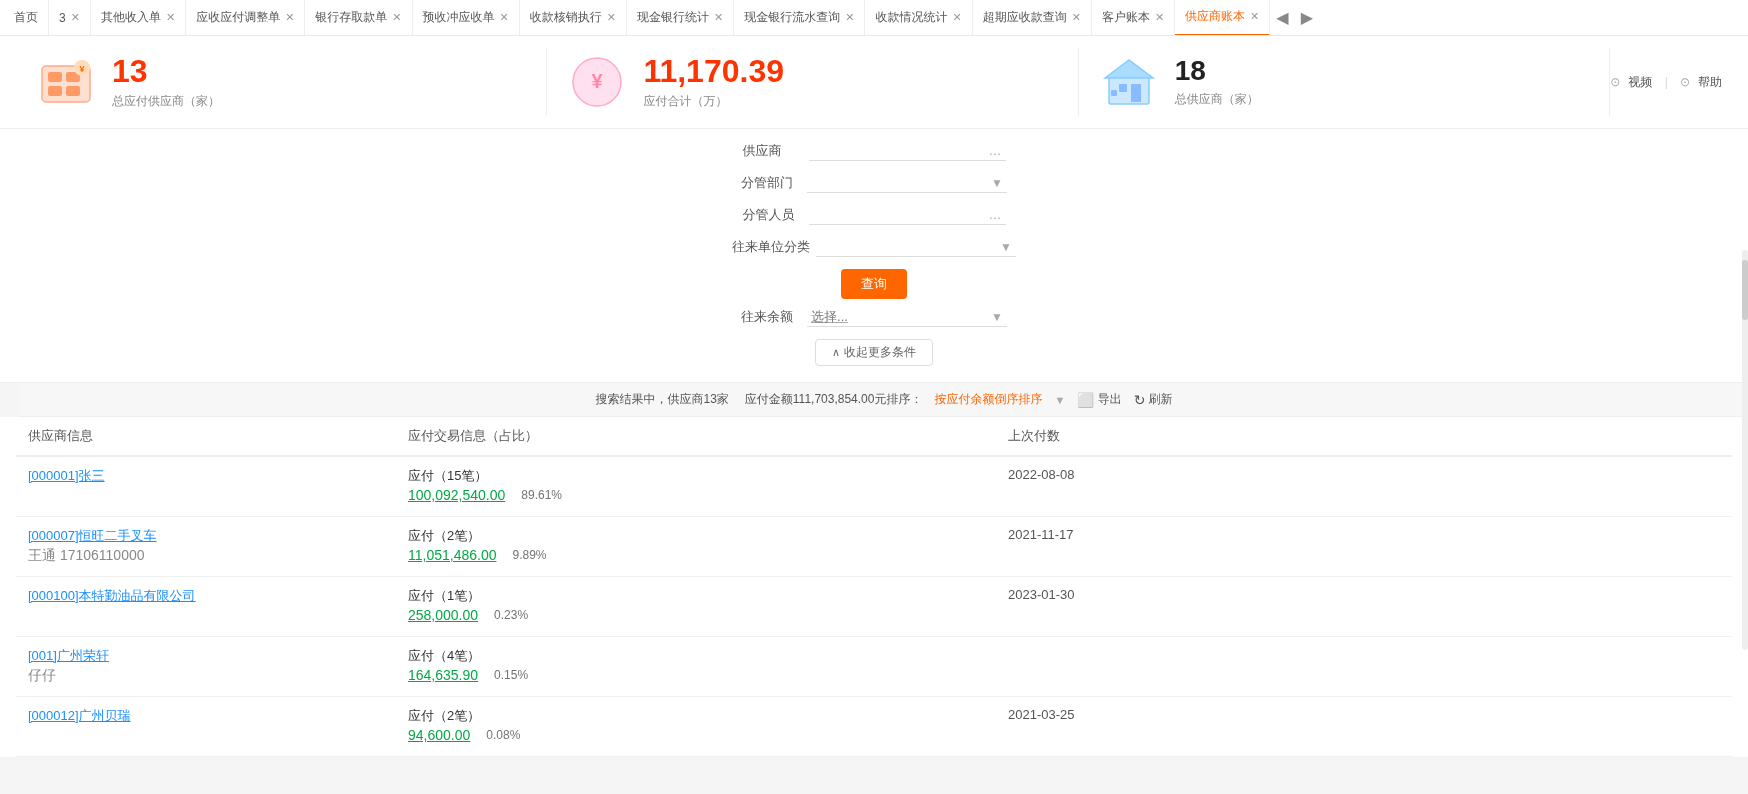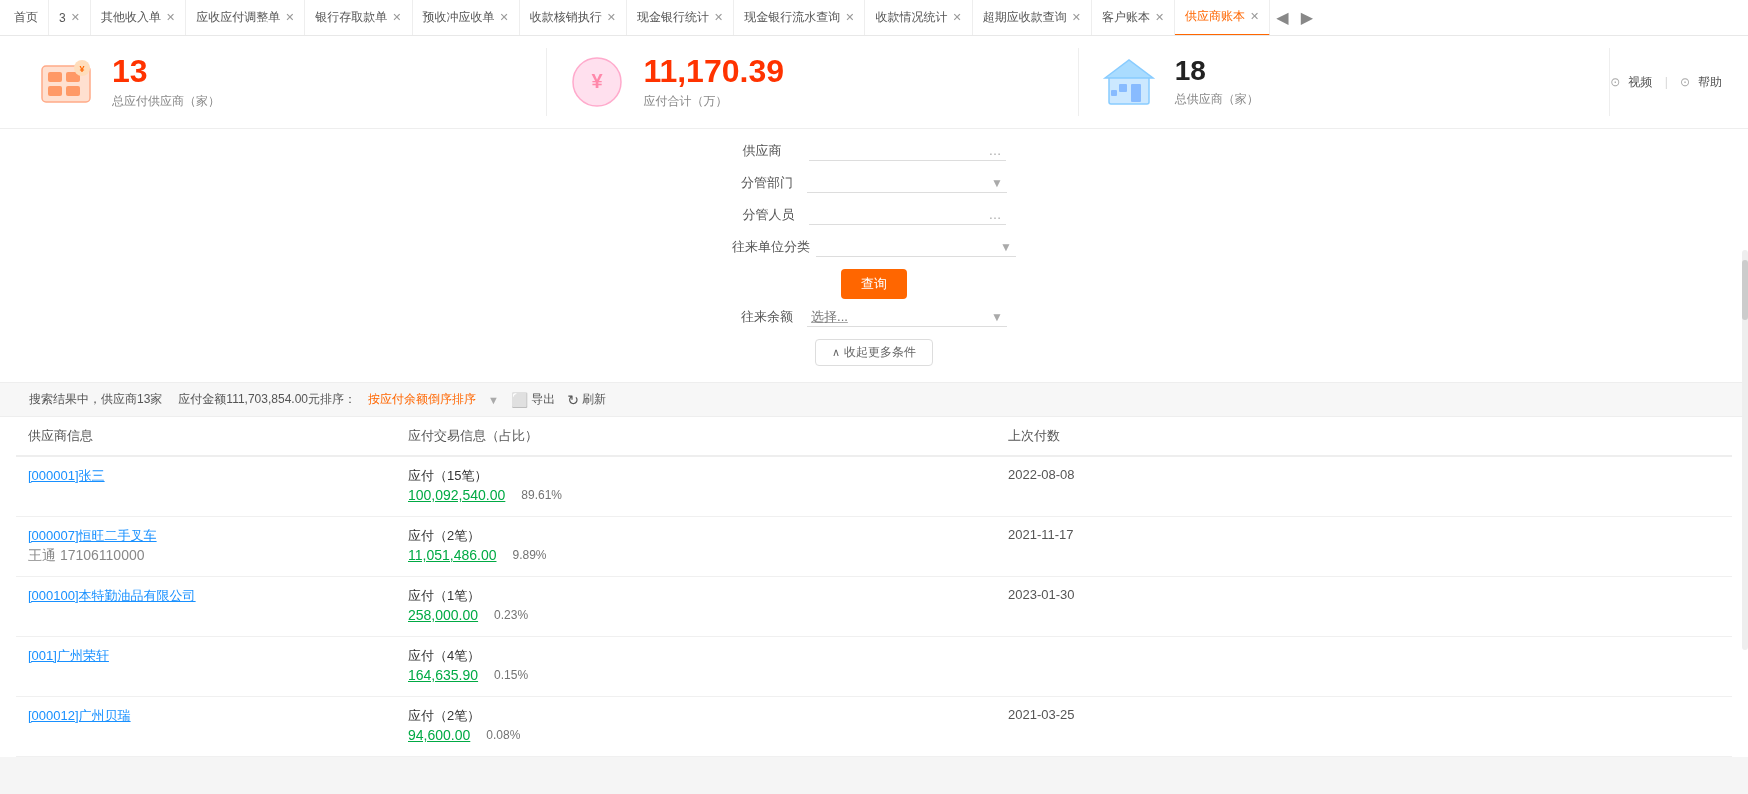--- a/index.html
+++ b/index.html
@@ -57,22 +57,22 @@
       cursor: pointer; font-size: 13px; white-space: nowrap;
     }
     .collapse-btn {
       display: flex; align-items: center; justify-content: center; gap: 4px;
       background: #fff; border: 1px solid #ddd; border-radius: 4px; padding: 4px 16px;
       cursor: pointer; font-size: 12px; color: #666; margin: 4px auto; width: fit-content;
     }
 
     
     .results-bar {
-      display: flex; align-items: center; justify-content: flex-start;
-      padding: 8px 29px; background: #f7f7f7; border-bottom: 1px solid #eee; font-size: 12px; color: #555;
+      display: flex; align-items: center; justify-content: center;
+      padding: 8px 29px; background: #f7f7f7; border-bottom: 1px solid #eee; font-size: 12px; color: #555; margin-left: 20px;
     }
     .results-left { display: flex; gap: 16px; }
     .results-right { display: flex; align-items: center; gap: 12px; }
     .sort-label { color: #555; }
     .sort-value { color: #ff6600; cursor: pointer; }
     .action-btn { display: flex; align-items: center; gap: 3px; cursor: pointer; color: #555; }
 
     
     .table-container { background: #fff; padding: 0 16px; }
     .table-header {
@@ -355,20 +355,21 @@
       </div>
     </div>
     <div class="col-lastpay">
       <span class="last-pay">2023-01-30</span>
     </div>
   </div>
 
   <div class="table-row">
     <div class="col-supplier">
       <div class="supplier-link">[001]广州荣轩</div>
+      <div class="supplier-sub">仔仔</div>
     </div>
     <div class="col-payable">
       <div class="payable-info">
         <span class="payable-desc">应付（4笔）</span>
         <div class="payable-amount-row">
           <span class="payable-amount">164,635.90</span>
           <span class="payable-pct">0.15%</span>
         </div>
       </div>
     </div>

